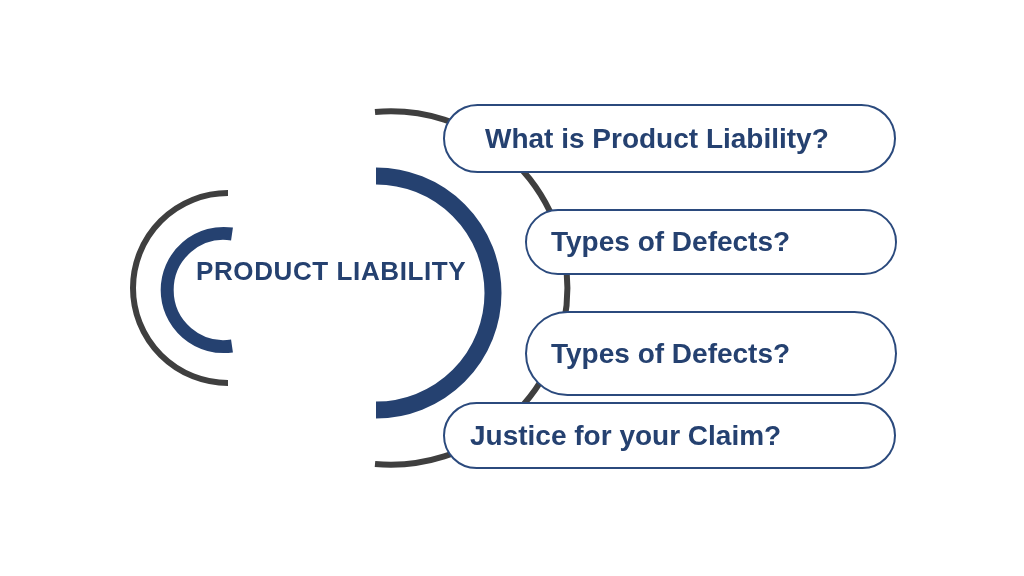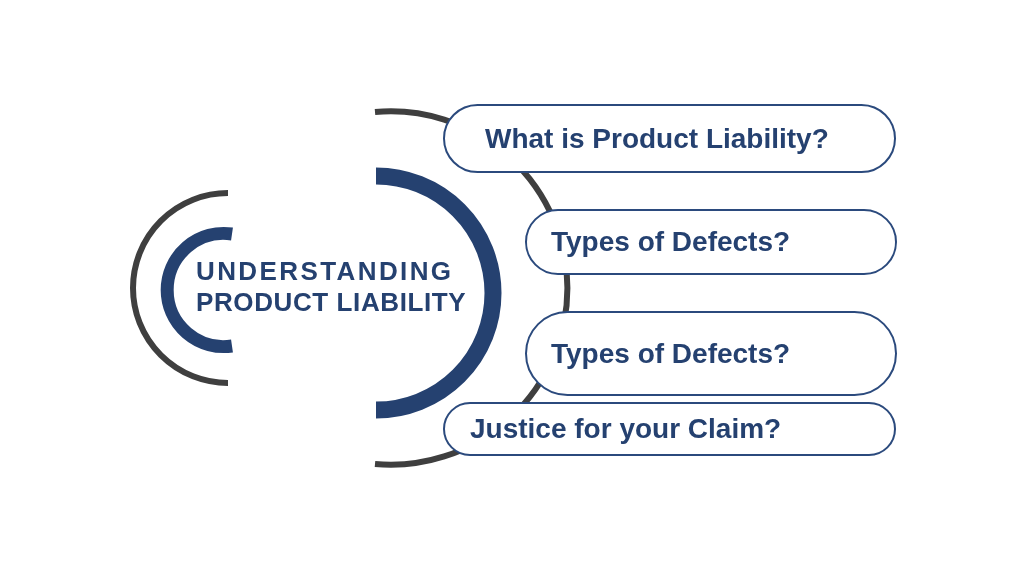--- a/index.html
+++ b/index.html
@@ -31,21 +31,21 @@
     display: flex;
     align-items: center;
     color: #254170;
     font-weight: bold;
     font-size: 28px;
     white-space: nowrap;
   }
   .pill-1 { left: 443px; top: 104px; width: 453px; height: 69px; padding-left: 40px; text-align: right; }
   .pill-2 { left: 525px; top: 209px; width: 372px; height: 66px; padding-left: 24px; }
   .pill-3 { left: 525px; top: 311px; width: 372px; height: 85px; padding-left: 24px; }
-  .pill-4 { left: 443px; top: 402px; width: 453px; height: 54px; padding-left: 25px; }
+  .pill-4 { left: 443px; top: 402px; width: 453px; height: 67px; padding-left: 25px; }
   .title {
     position: absolute;
     z-index: 2;
     left: 196px;
     top: 256px;
     color: #254170;
     font-weight: bold;
     font-size: 26px;
     line-height: 31px;
     white-space: nowrap;
@@ -63,21 +63,20 @@
     <path d="M 375 112 A 176.7 176.7 0 1 1 375 464" fill="none" stroke-width="6" stroke-linecap="butt" stroke="#3f3f3f"></path>
 
     <path d="M 376 176 A 117 117 0 1 1 376 410" fill="none" stroke-width="17" stroke-linecap="butt" stroke="#254170"></path>
 
     <path d="M 228 193 A 95 95 0 1 0 228 383" fill="none" stroke-width="6" stroke-linecap="butt" stroke="#3f3f3f"></path>
 
     <path d="M 232 234 A 56.6 56.6 0 1 0 232 346" fill="none" stroke-width="13" stroke-linecap="butt" stroke="#254170"></path>
   </svg>
 
   <div class="title">
-    <div class="line1">UNDERSTANDING</div>
     <div class="line2">PRODUCT LIABILITY</div>
   </div>
 
   <div class="pill pill-1">
     <span>What is Product Liability?</span>
   </div>
 
   <div class="pill pill-2">
     <span>Types of Defects?</span>
   </div>

